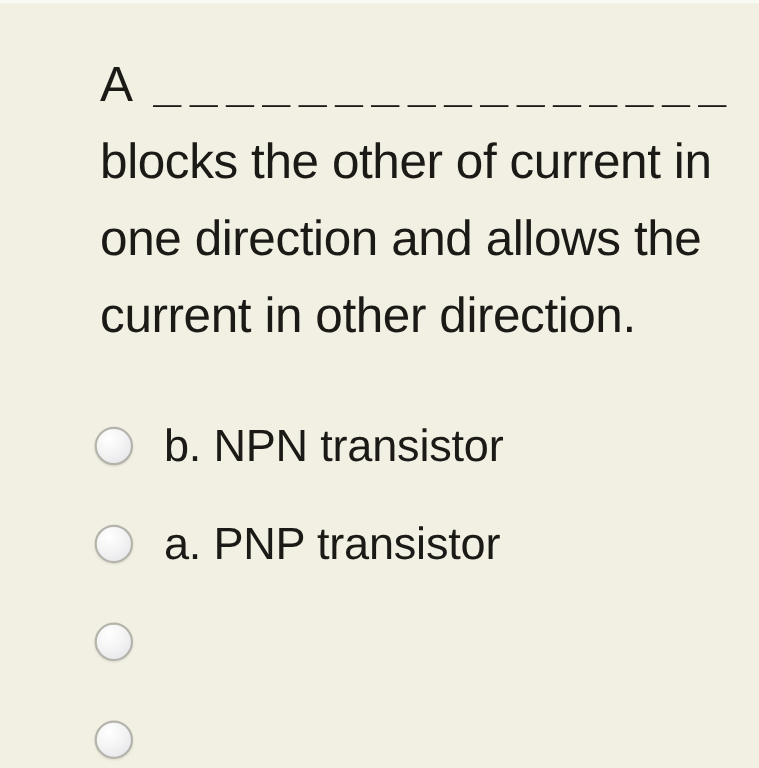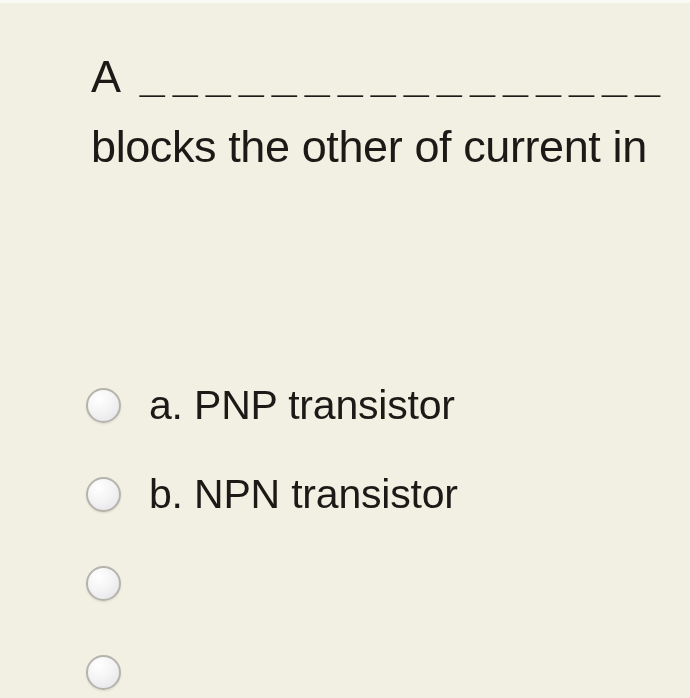--- a/index.html
+++ b/index.html
@@ -64,30 +64,32 @@
 </head>
 <body>
 
 <div class="top-edge"></div>
 
 <div class="question">
   <div class="qline">
     <span class="q-prefix">A</span><span class="q-blank">________________</span>
   </div>
   <div class="qline">blocks the other of current in</div>
+  <div class="qline">one direction and allows the</div>
+  <div class="qline">current in other direction.</div>
 </div>
 
 <div class="options">
   <div class="opt">
     <span class="radio"></span>
-    <span class="opt-label">a. PNP transistor</span>
+    <span class="opt-label">b. NPN transistor</span>
   </div>
   <div class="opt">
     <span class="radio"></span>
-    <span class="opt-label">b. NPN transistor</span>
+    <span class="opt-label">a. PNP transistor</span>
   </div>
   <div class="opt">
     <span class="radio"></span>
   </div>
   <div class="opt">
     <span class="radio"></span>
   </div>
 </div>
 
 </body></html>

